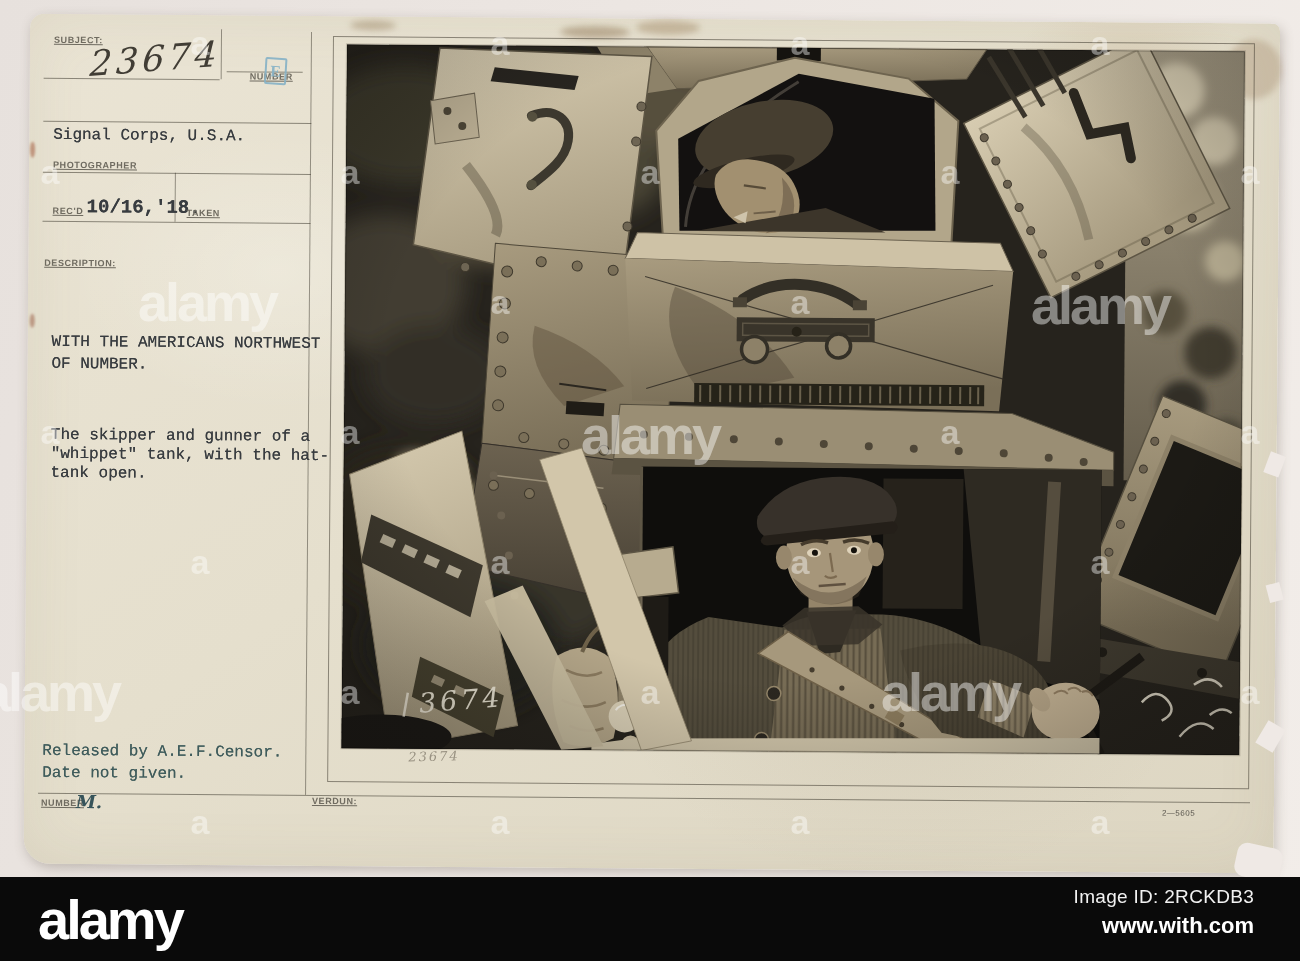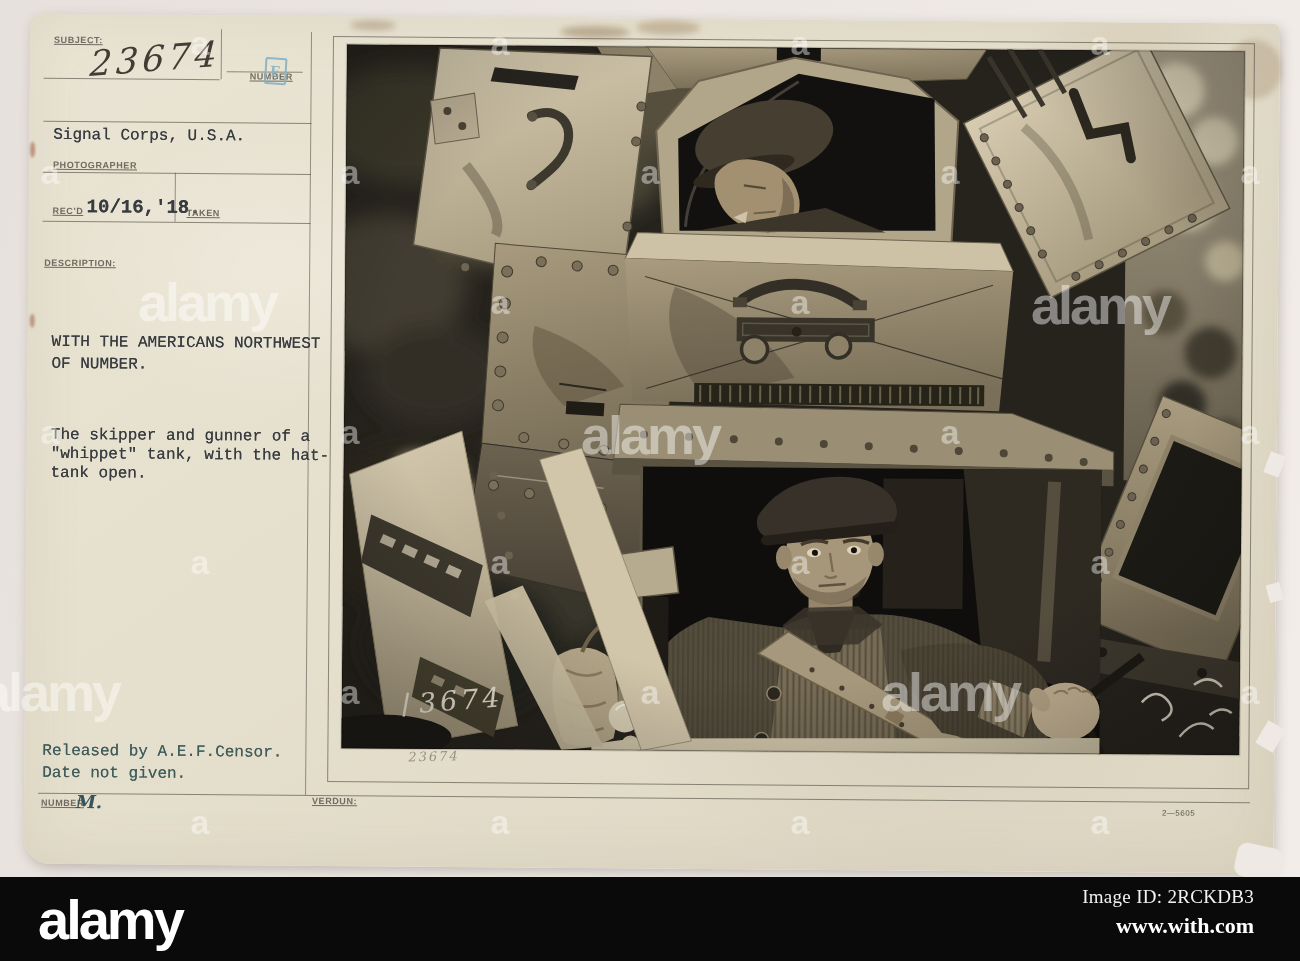--- a/index.html
+++ b/index.html
@@ -66,21 +66,21 @@
     color:rgba(255,255,255,.45);
   }
 
   
   .footer-bar{position:absolute;left:0;top:877px;width:1300px;height:84px;background:#0a0a0a;z-index:50;}
   .alamy-logo{
     position:absolute;left:38px;top:0;height:84px;display:flex;align-items:center;
     color:#ffffff;font-weight:bold;font-size:56px;letter-spacing:-3px;
     font-family:"Liberation Sans",sans-serif;
   }
-  .footer-right{position:absolute;right:46px;top:9px;text-align:right;color:#f2f2f2;font-family:Liberation Serif, serif;}
+  .footer-right{position:absolute;right:46px;top:9px;text-align:right;color:#f2f2f2;}
   .footer-right .img-id{font-size:19px;letter-spacing:.3px;}
   .footer-right .site{font-size:22px;font-weight:bold;margin-top:5px;color:#ffffff;}
 </style>
 </head>
 <body>
 
 <div class="stage">
 
   <div class="card">
 

